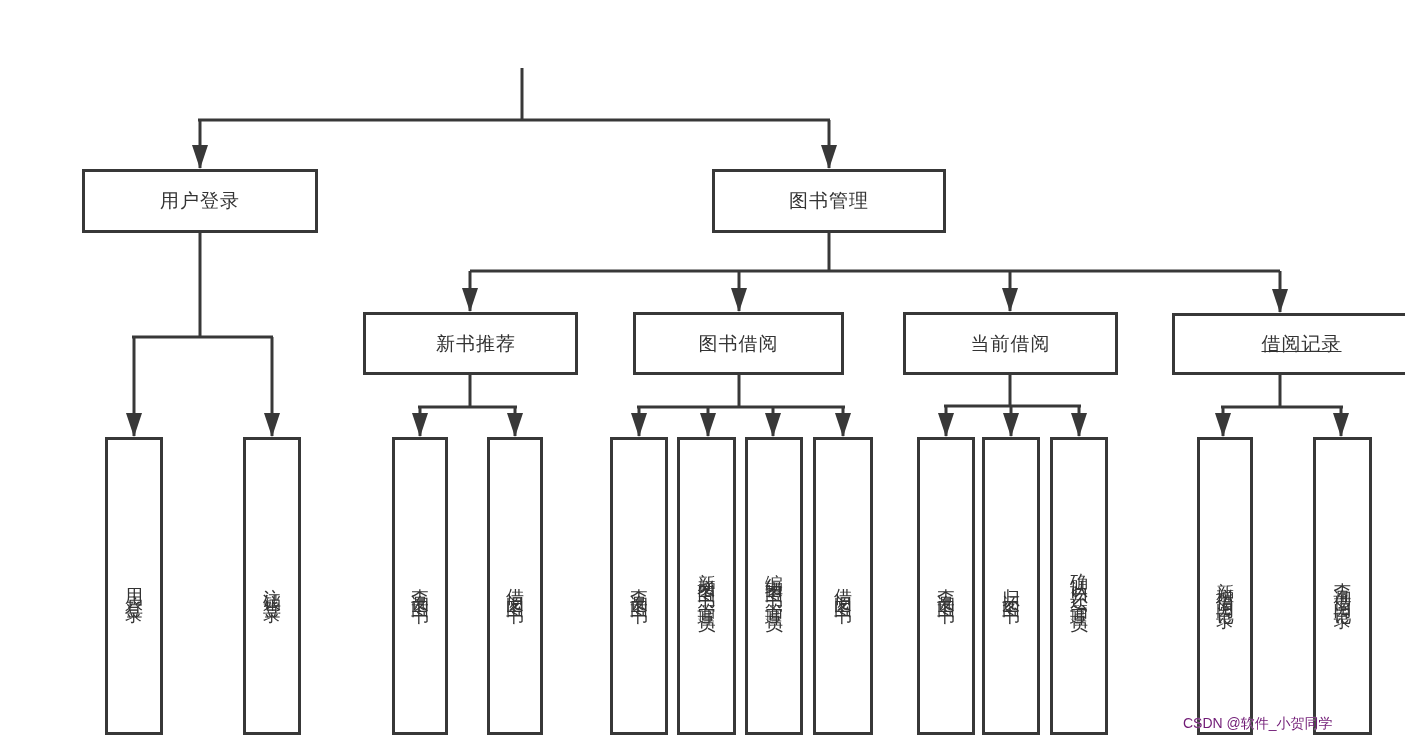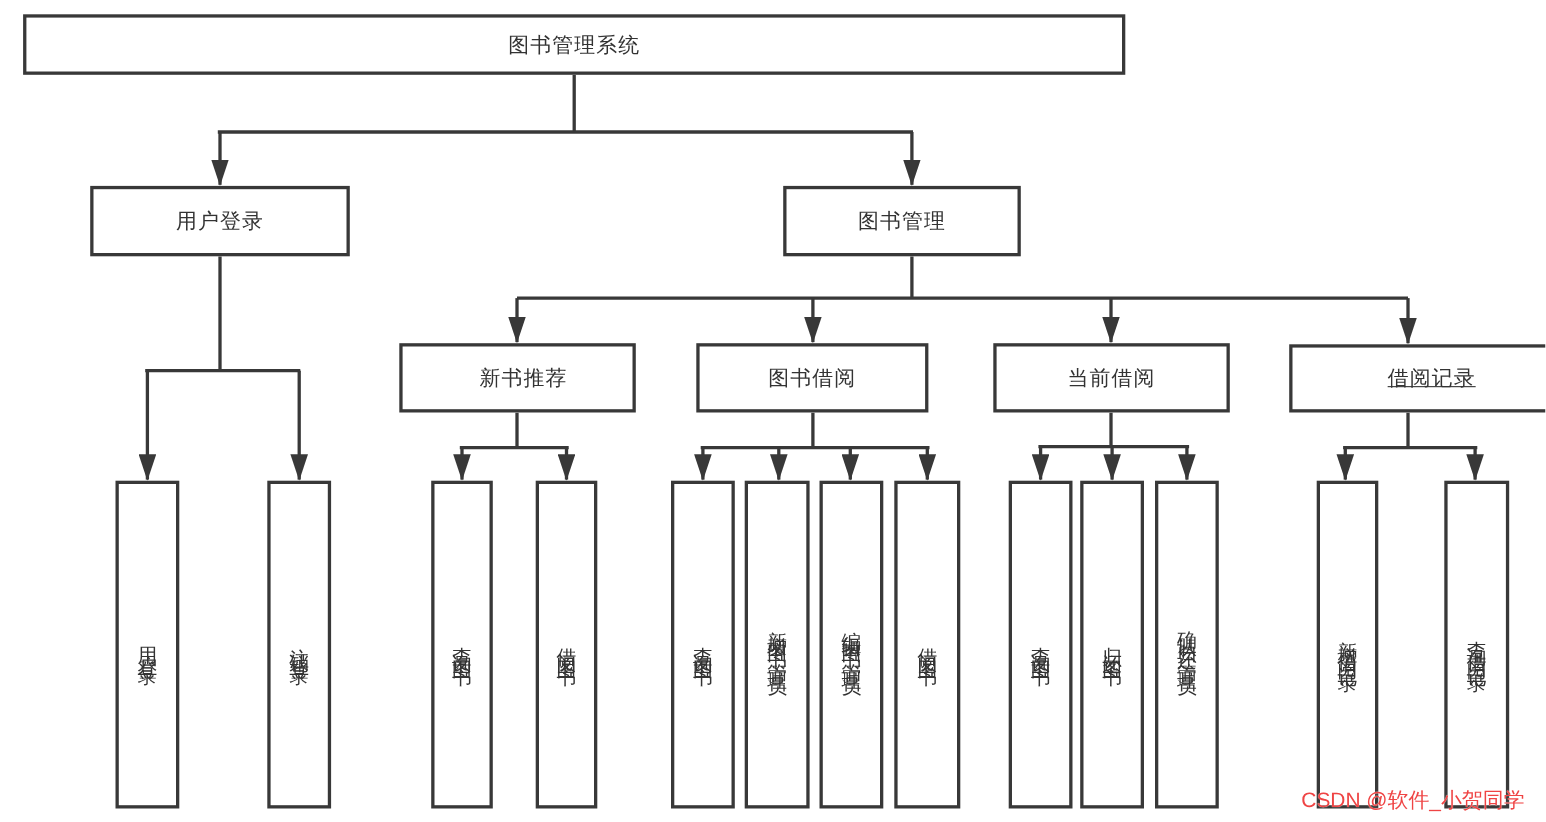--- a/index.html
+++ b/index.html
@@ -39,22 +39,22 @@
     font-size: 18px;
     letter-spacing: 6px;
     line-height: 1;
     padding: 6px 0;
   }
   .watermark {
     position: absolute;
     left: 1183px;
     top: 715px;
     width: 222px;
-    font-size: 19px;
-    color: #ef4444;
+    font-size: 14px;
+    color: #701a75;
     white-space: nowrap;
     text-shadow: 0 0 1px #ffffff;
   }
 </style>
 </head>
 <body>
 
 <div id="canvas">
 
   <svg id="wires" width="1405" height="747" viewBox="0 0 1405 747">
@@ -100,24 +100,23 @@
       <line x1="1011" y1="406" x2="1011" y2="436" marker-end="url(#ah)"></line>
       <line x1="1079" y1="406" x2="1079" y2="436" marker-end="url(#ah)"></line>
 
       <line x1="1280" y1="375" x2="1280" y2="407"></line>
       <line x1="1221" y1="407" x2="1343" y2="407"></line>
       <line x1="1223" y1="407" x2="1223" y2="436" marker-end="url(#ah)"></line>
       <line x1="1341" y1="407" x2="1341" y2="436" marker-end="url(#ah)"></line>
     </g>
   </svg>
 
-  <div class="box" style="left:21px; top:13px; width:1002px; height:55px;">图书管理系统</div>
 
   <div class="box" style="left:82px; top:169px; width:236px; height:64px;">用户登录</div>
-  <div class="box" style="left:712px; top:169px; width:216px; height:64px;">图书管理</div>
+  <div class="box" style="left:712px; top:169px; width:234px; height:64px;">图书管理</div>
 
   <div class="box" style="left:363px; top:312px; width:215px; height:63px;padding-left:11px;">新书推荐</div>
   <div class="box" style="left:903px; top:312px; width:215px; height:63px;">当前借阅</div>
   <div class="box" style="left:633px; top:312px; width:211px; height:63px;">图书借阅</div>
   <div class="box" style="left:1172px; top:313px; width:259px; height:62px;text-decoration:underline;">借阅记录</div>
 
   <div class="box leaf" style="left:105px; top:437px; width:58px; height:298px;">用户登录</div>
   <div class="box leaf" style="left:243px; top:437px; width:58px; height:298px;">注销登录</div>
 
   <div class="box leaf" style="left:392px; top:437px; width:56px; height:298px;">查询图书</div>

